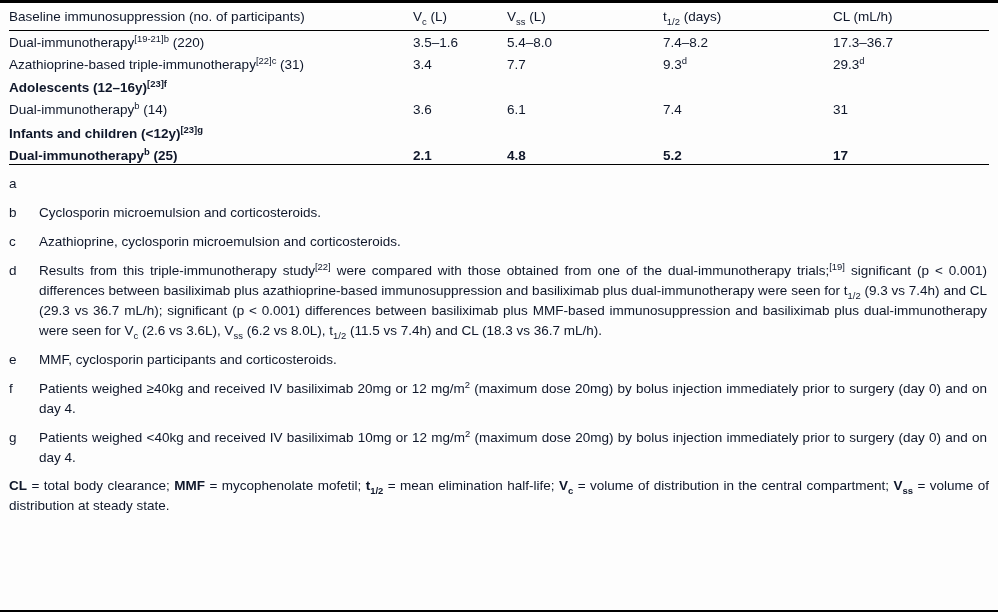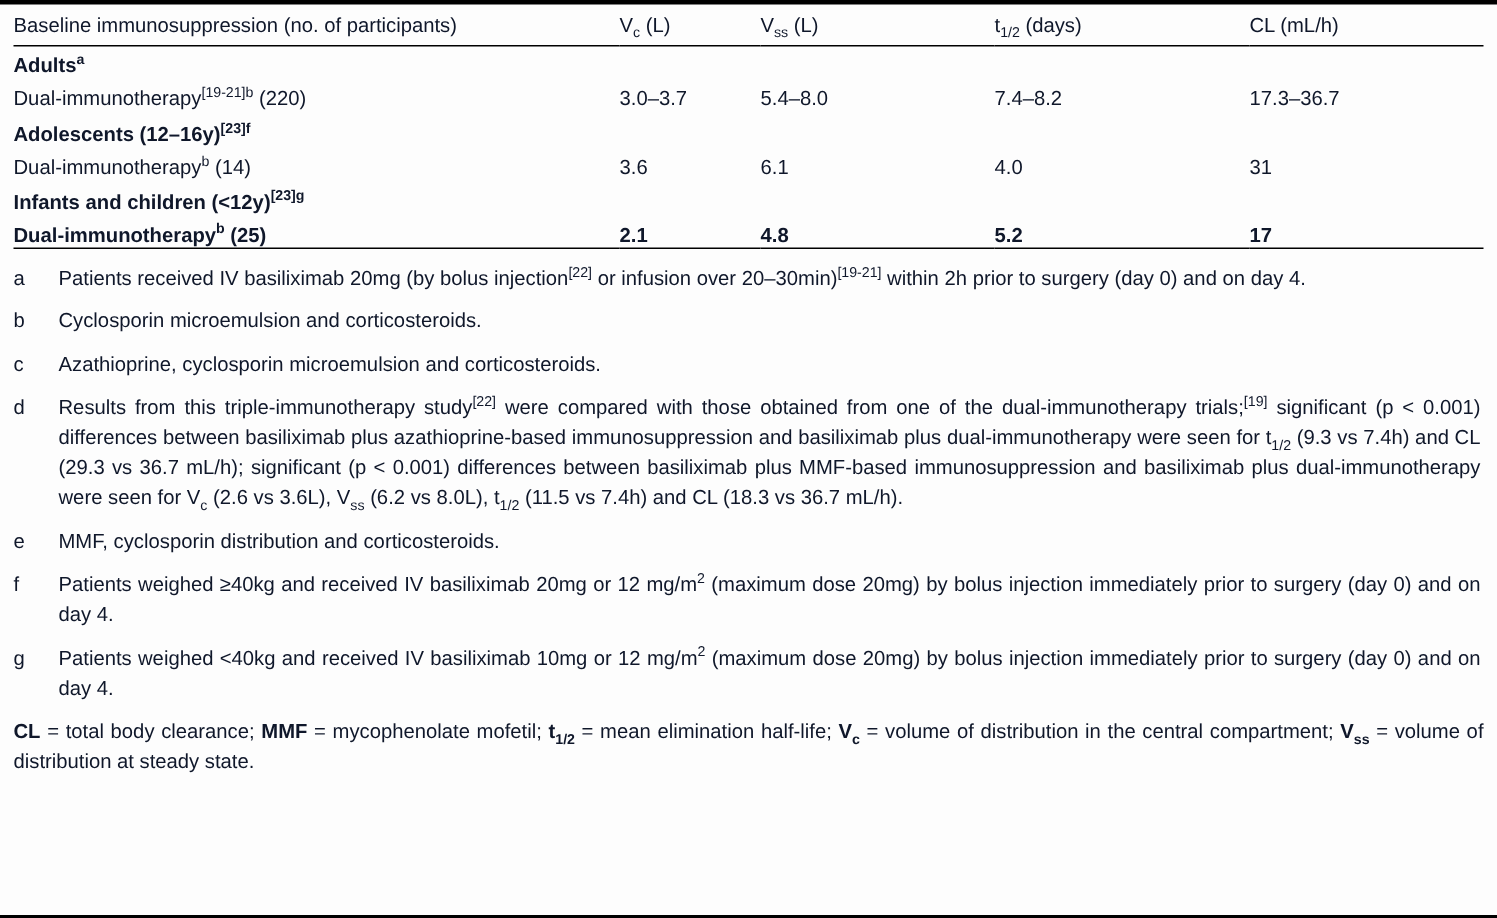--- a/index.html
+++ b/index.html
@@ -76,76 +76,79 @@
       <tr>
         <th>Baseline immunosuppression (no. of participants)</th>
         <th>V<sub>c</sub> (L)</th>
         <th>V<sub>ss</sub> (L)</th>
         <th>t<sub>1/2</sub> (days)</th>
         <th>CL (mL/h)</th>
       </tr>
     </thead>
     <tbody>
 
-      <tr class="section-row">
-        <td colspan="5">Adults<sup>a</sup></td>
-      </tr>
       <tr>
         <td>Dual-immunotherapy<sup>[19-21]b</sup> (220)</td>
-        <td>3.0–3.7</td>
+        <td>3.5–1.6</td>
         <td>5.4–8.0</td>
         <td>7.4–8.2</td>
         <td>17.3–36.7</td>
+      </tr>
+      <tr>
+        <td>Azathioprine-based triple-immunotherapy<sup>[22]c</sup> (31)</td>
+        <td>3.4</td>
+        <td>7.7</td>
+        <td>9.3<sup>d</sup></td>
+        <td>29.3<sup>d</sup></td>
       </tr>
 
       <tr class="section-row">
         <td colspan="5">Adolescents (12–16y)<sup>[23]f</sup></td>
       </tr>
       <tr>
         <td>Dual-immunotherapy<sup>b</sup> (14)</td>
         <td>3.6</td>
         <td>6.1</td>
-        <td>4.0</td>
+        <td>7.4</td>
         <td>31</td>
       </tr>
 
       <tr class="section-row">
         <td colspan="5">Infants and children (&lt;12y)<sup>[23]g</sup></td>
       </tr>
       <tr class="last-row">
         <td>Dual-immunotherapy<sup>b</sup> (25)</td>
         <td>2.1</td>
         <td>4.8</td>
         <td>5.2</td>
         <td>17</td>
       </tr>
 
     </tbody>
   </table>
 
   <div class="footnotes">
     <div class="footnote">
       <span class="fn-letter">a</span>
-      <span class="fn-text">Patients received IV basiliximab 20mg (by bolus injection<sup>[22]</sup> or infusion over 20–30min)<sup>[19-21]</sup> within 2h prior to surgery (day 0) and on day 4.</span>
     </div>
     <div class="footnote">
       <span class="fn-letter">b</span>
       <span class="fn-text">Cyclosporin microemulsion and corticosteroids.</span>
     </div>
     <div class="footnote">
       <span class="fn-letter">c</span>
       <span class="fn-text">Azathioprine, cyclosporin microemulsion and corticosteroids.</span>
     </div>
     <div class="footnote">
       <span class="fn-letter">d</span>
       <span class="fn-text">Results from this triple-immunotherapy study<sup>[22]</sup> were compared with those obtained from one of the dual-immunotherapy trials;<sup>[19]</sup> significant (p &lt; 0.001) differences between basiliximab plus azathioprine-based immunosuppression and basiliximab plus dual-immunotherapy were seen for t<sub>1/2</sub> (9.3 vs 7.4h) and CL (29.3 vs 36.7 mL/h); significant (p &lt; 0.001) differences between basiliximab plus MMF-based immunosuppression and basiliximab plus dual-immunotherapy were seen for V<sub>c</sub> (2.6 vs 3.6L), V<sub>ss</sub> (6.2 vs 8.0L), t<sub>1/2</sub> (11.5 vs 7.4h) and CL (18.3 vs 36.7 mL/h).</span>
     </div>
     <div class="footnote">
       <span class="fn-letter">e</span>
-      <span class="fn-text">MMF, cyclosporin distribution and corticosteroids.</span>
+      <span class="fn-text">MMF, cyclosporin participants and corticosteroids.</span>
     </div>
     <div class="footnote">
       <span class="fn-letter">f</span>
       <span class="fn-text">Patients weighed ≥40kg and received IV basiliximab 20mg or 12 mg/m<sup>2</sup> (maximum dose 20mg) by bolus injection immediately prior to surgery (day 0) and on day 4.</span>
     </div>
     <div class="footnote">
       <span class="fn-letter">g</span>
       <span class="fn-text">Patients weighed &lt;40kg and received IV basiliximab 10mg or 12 mg/m<sup>2</sup> (maximum dose 20mg) by bolus injection immediately prior to surgery (day 0) and on day 4.</span>
     </div>
   </div>

